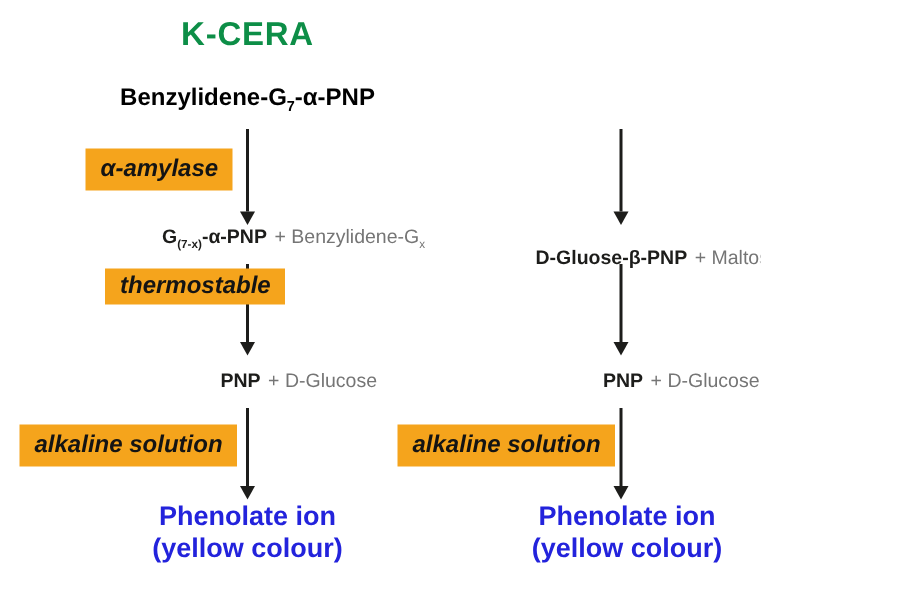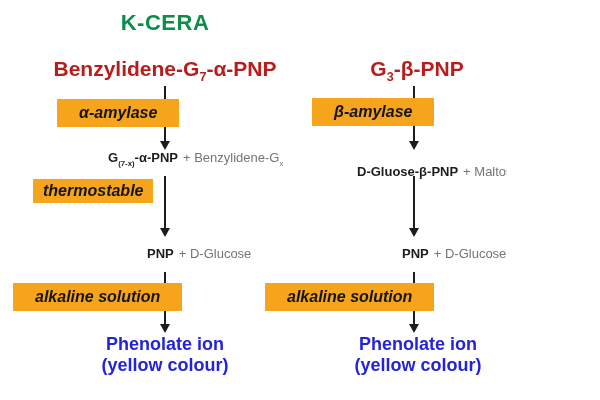--- a/index.html
+++ b/index.html
@@ -6,30 +6,30 @@
   body { font-family:"Liberation Sans", sans-serif; }
   .canvas { position:relative; width:507px; height:400px; background:#ffffff; overflow:hidden; }
 
   .col-header {
     position:absolute; transform:translateX(-50%);
     font-size:22px; font-weight:700; letter-spacing:0.5px;
     color:#0d8e47; white-space:nowrap;
   }
   .substrate {
     position:absolute; transform:translateX(-50%);
-    font-size:21px; font-weight:700; color:#b91c1c; white-space:nowrap;text-align:center;
+    font-size:16px; font-weight:700; color:#000000; white-space:nowrap;text-align:center;
   }
   sub { font-size:60%; line-height:0; }
 
   .enzyme-box {
     position:absolute; background:#f5a41c; color:#141414;
     font-style:italic; font-weight:700; font-size:16px;
-    line-height:20px; padding:4px 22px; white-space:nowrap;
+    line-height:20px; padding:4px 10px; white-space:nowrap;
   }
-  .enzyme-box.two-line { padding:2px 10px; }
+  .enzyme-box.two-line { padding:2px 10px;margin-left:37px; }
 
   .arrow { position:absolute; width:10px; display:flex; flex-direction:column; align-items:center; }
   .arrow .shaft { width:2px; flex:1; background:#1d1d1b; }
   .arrow .head { width:0; height:0; border-left:5px solid transparent; border-right:5px solid transparent; border-top:9px solid #1d1d1b; }
 
   .product { position:absolute; font-size:13px; color:#1d1d1b; white-space:nowrap; }
   .product .bold { font-weight:700; }
   .product .gray { color:#757575; font-weight:400; margin-left:5px; }
 
   .result {
@@ -73,28 +73,26 @@
   </div>
 
   <div class="enzyme-box" style="left:13px; top:283px;">alkaline solution</div>
 
   <div class="result" style="left:165px; top:334px;">
     <div>Phenolate ion</div>
     <div>(yellow colour)</div>
   </div>
 
 
-  <div class="substrate" style="left:417px; top:57px;"><span>G</span><sub>3</sub><span>-β-PNP</span></div>
 
   <div class="arrow" style="left:409px; top:86px; height:64px;">
     <div class="shaft"></div>
     <div class="head"></div>
   </div>
 
-  <div class="enzyme-box" style="left:312px; top:98px;">β-amylase</div>
 
   <div class="product" style="left:357px; top:164px;"><span class="bold">D-Gluose-β-PNP</span><span class="gray">+ Maltose</span></div>
 
   <div class="arrow" style="left:409px; top:176px; height:61px;">
     <div class="shaft"></div>
     <div class="head"></div>
   </div>
 
 
   <div class="product" style="left:402px; top:246px;"><span class="bold">PNP</span><span class="gray">+ D-Glucose</span></div>

